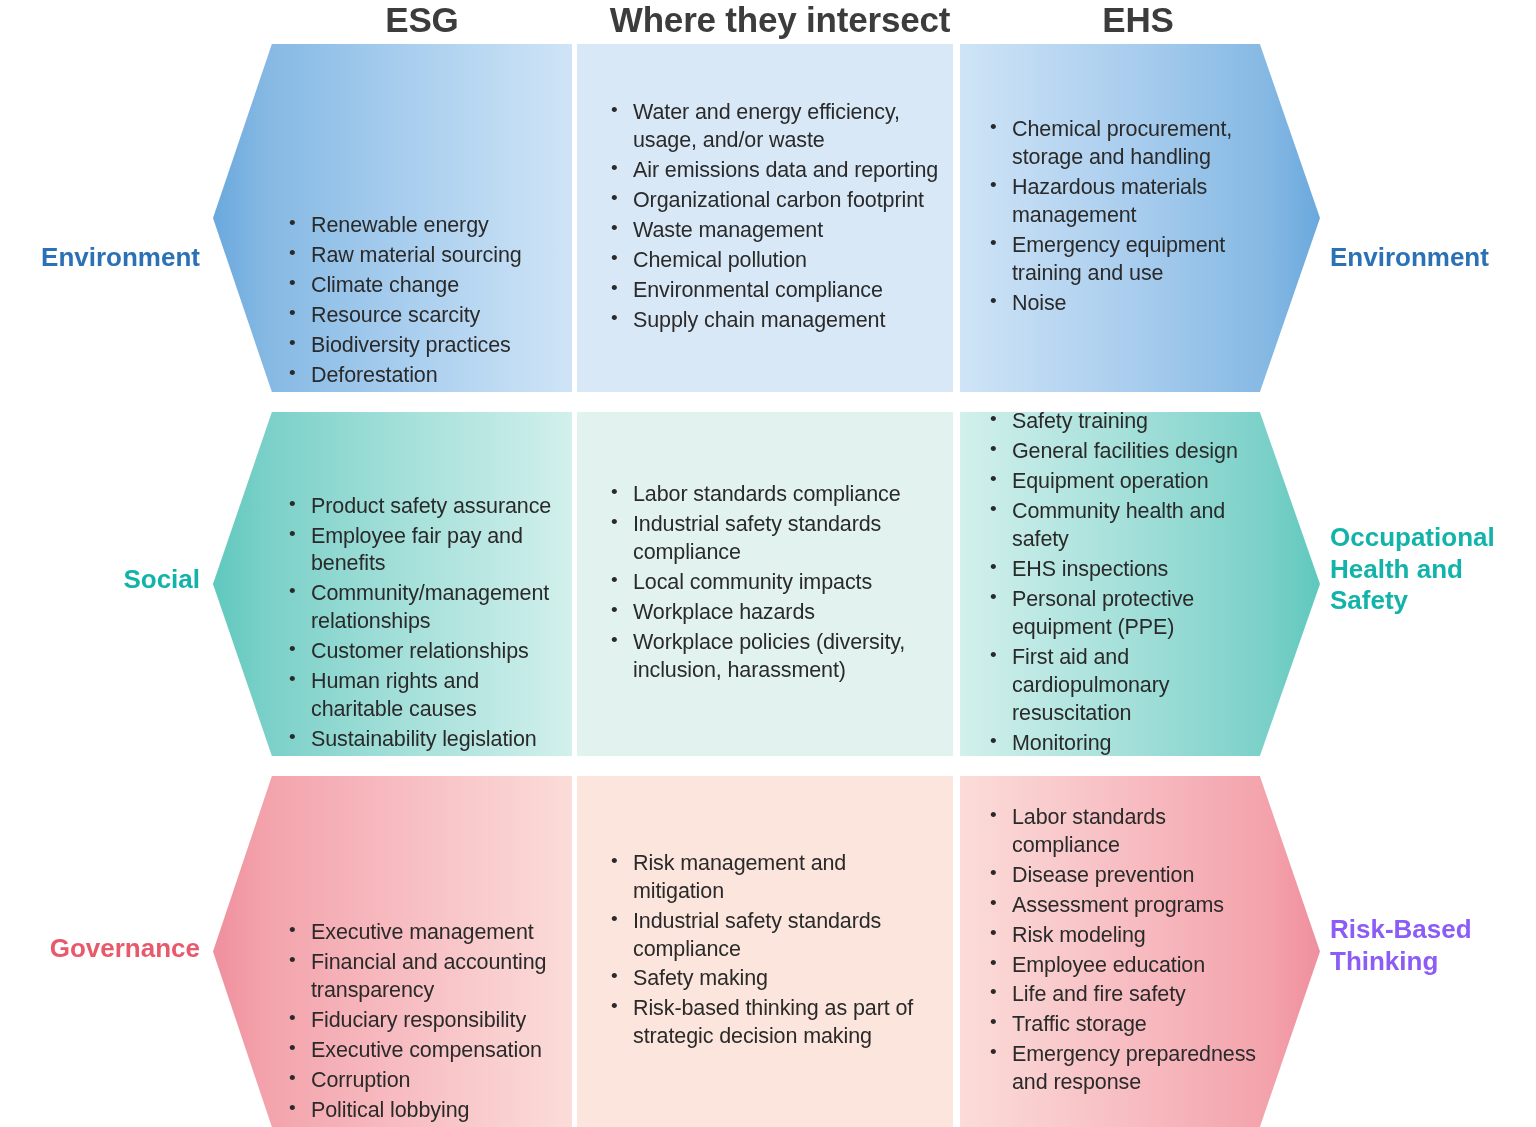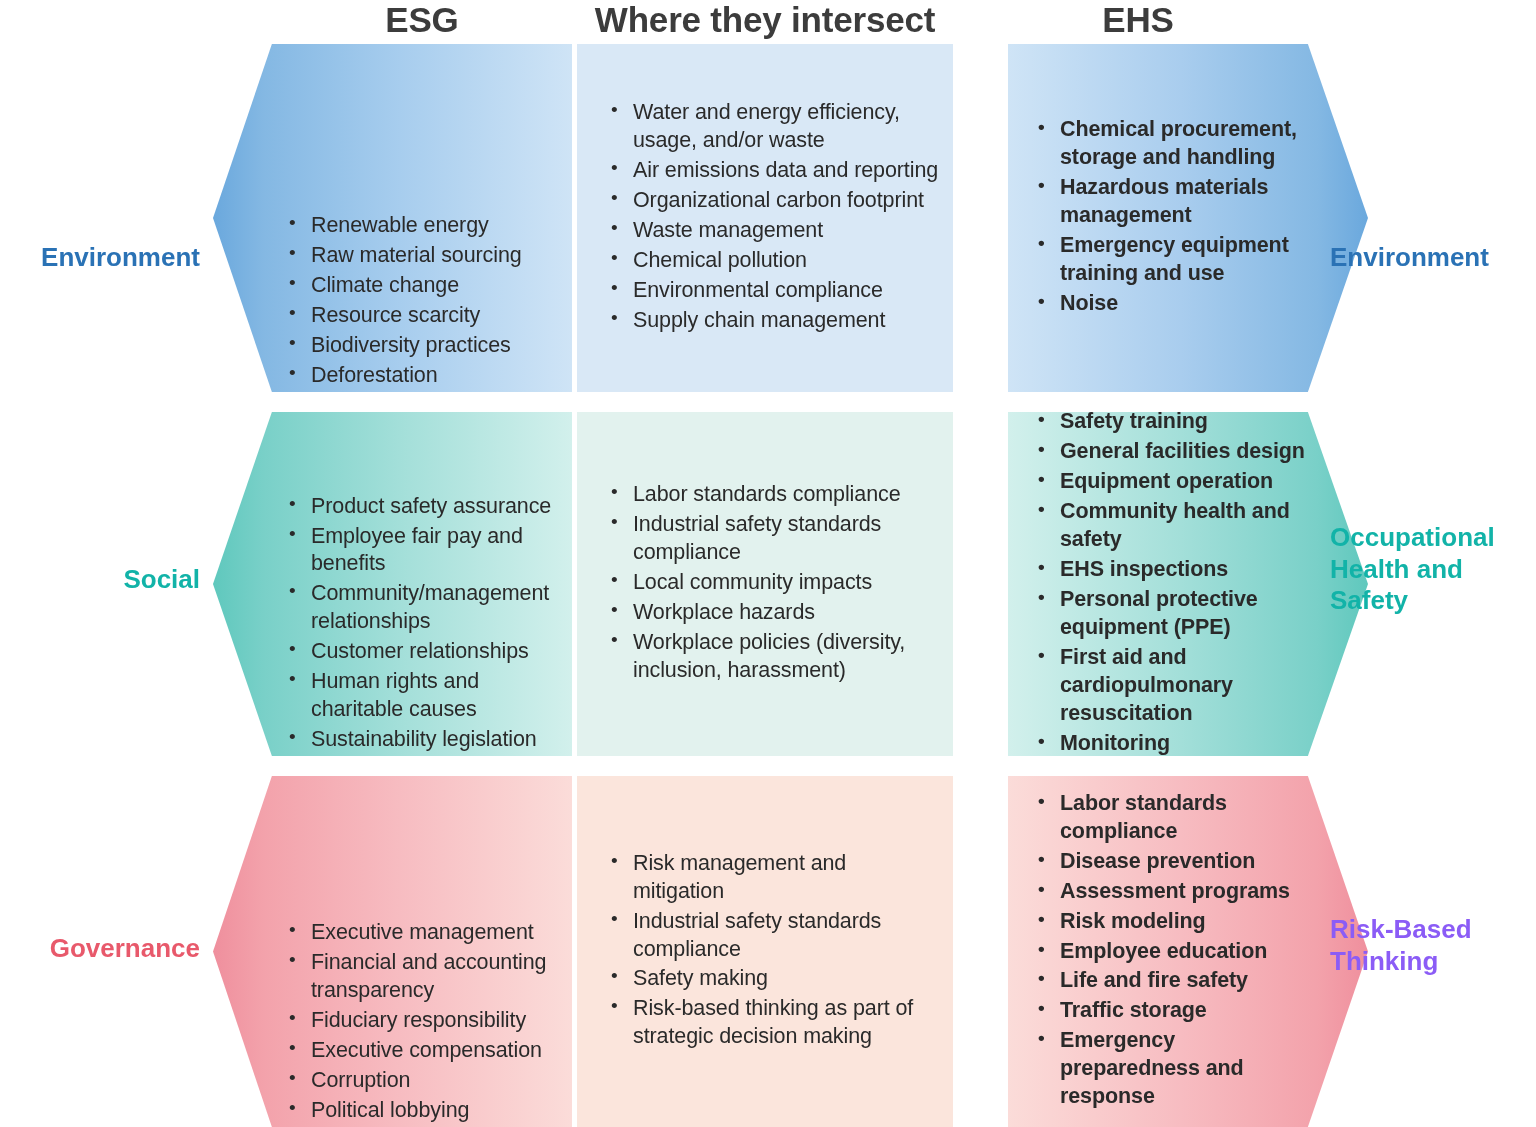--- a/index.html
+++ b/index.html
@@ -29,21 +29,21 @@
     top: 0;
     font-size: 35px;
     font-weight: bold;
     color: #3c3c3c;
     text-align: center;
     letter-spacing: -0.2px;
     white-space: nowrap;
     line-height: 40px;
   }
   .col-header.h1 { left: 272px; width: 300px; }
-  .col-header.h2 { left: 577px; width: 376px; }
+  .col-header.h2 { left: 592px; width: 376px; }
   .col-header.h3 { left: 958px; width: 360px; }
 
   
   .row {
     position: absolute;
     left: 0;
     width: 1536px;
   }
   .row.r1 { top: 44px;  height: 348px; }
   .row.r2 { top: 412px; height: 344px; }
@@ -70,21 +70,21 @@
 
   
   .panel {
     position: absolute;
     top: 0;
     height: 100%;
     box-sizing: border-box;
   }
   .panel.p1 { left: 213px;  width: 359px; }   
   .panel.p2 { left: 577px;  width: 376px; }
-  .panel.p3 { left: 1008px;  width: 360px; font-weight: bold; }   
+  .panel.p3 { left: 960px;  width: 360px; }   
 
   
   .panel.p1 .shape {
     position: absolute;
     inset: 0;
     clip-path: polygon(16.4% 0%, 100% 0%, 100% 100%, 16.4% 100%, 0% 50%);
   }
   
   .panel.p3 .shape {
     position: absolute;

